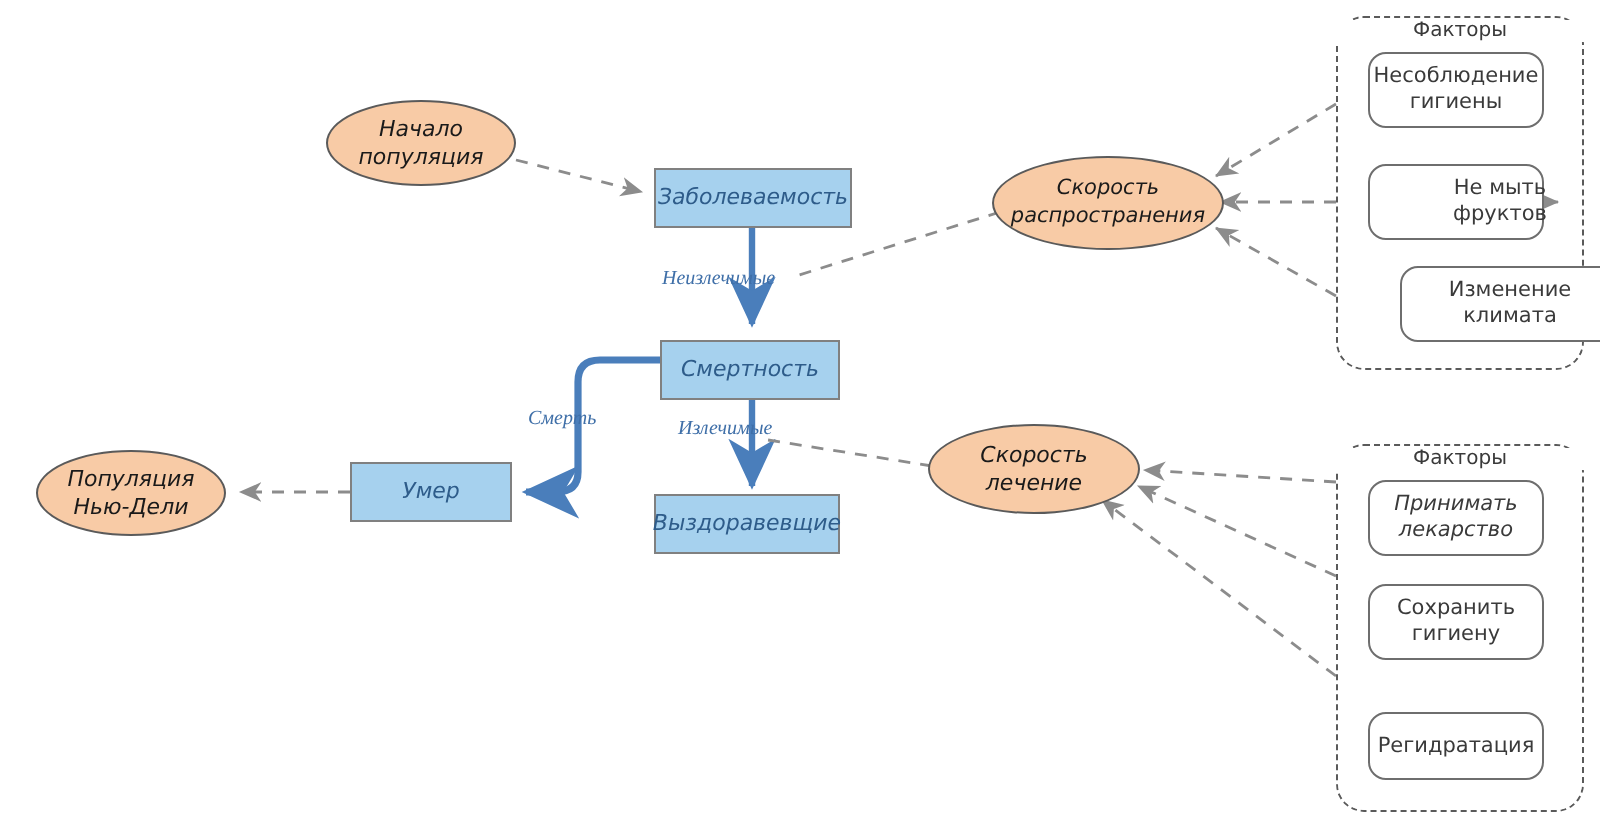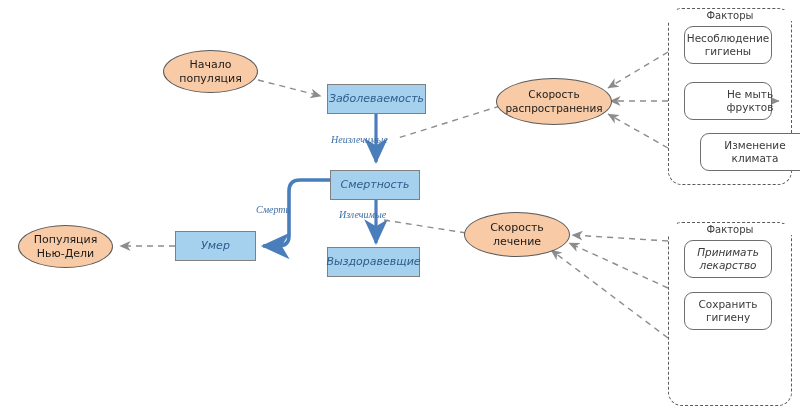--- a/index.html
+++ b/index.html
@@ -33,20 +33,21 @@
     line-height: 1.15;
     white-space: nowrap;
   }
 
   .ellipse {
     background: #F8CBA6;
     border: 1.3px solid #5A5A5A;
     border-radius: 50%;
     color: #1a1a1a;
     font-size: 11px;
+    font-style: italic;
   }
 
   .rect {
     background: #A6D1EE;
     border: 1.4px solid #808080;
     color: #2E5C8A;
     font-size: 11px;
     font-style: italic;
   }
 
@@ -198,21 +199,21 @@
   </div>
 
   <div class="node rect" style="left:175px; top:231px; width:81px; height:30px;">
     <span>Умер</span>
   </div>
 
   <div class="edge-label" style="left:331px; top:134px;">Неизлечимые</div>
 
   <div class="edge-label" style="left:339px; top:209px;">Излечимые</div>
 
-  <div class="edge-label" style="left:256px; top:204px;">Смерть</div>
+  <div class="edge-label" style="left:264px; top:204px;">Смерть</div>
 
   <div class="group" style="left:668px; top:8px; width:124px; height:177px;"></div>
   <div class="group-title" style="left:668px; top:10px; width:124px;">Факторы</div>
 
   <div class="node factor two-line" style="left:684px; top:26px; width:88px; height:38px;">
     <div>
       <span>Несоблюдение</span><br>
       <span>гигиены</span>
     </div>
   </div>
@@ -241,14 +242,17 @@
     </div>
   </div>
 
   <div class="node factor two-line" style="left:684px; top:292px; width:88px; height:38px;">
     <div>
       <span>Сохранить</span><br>
       <span>гигиену</span>
     </div>
   </div>
 
+  <div class="node factor" style="left:684px; top:356px; width:88px; height:34px;">
+    <span>Регидратация</span>
+  </div>
 
 </div>
 
 </body></html>

